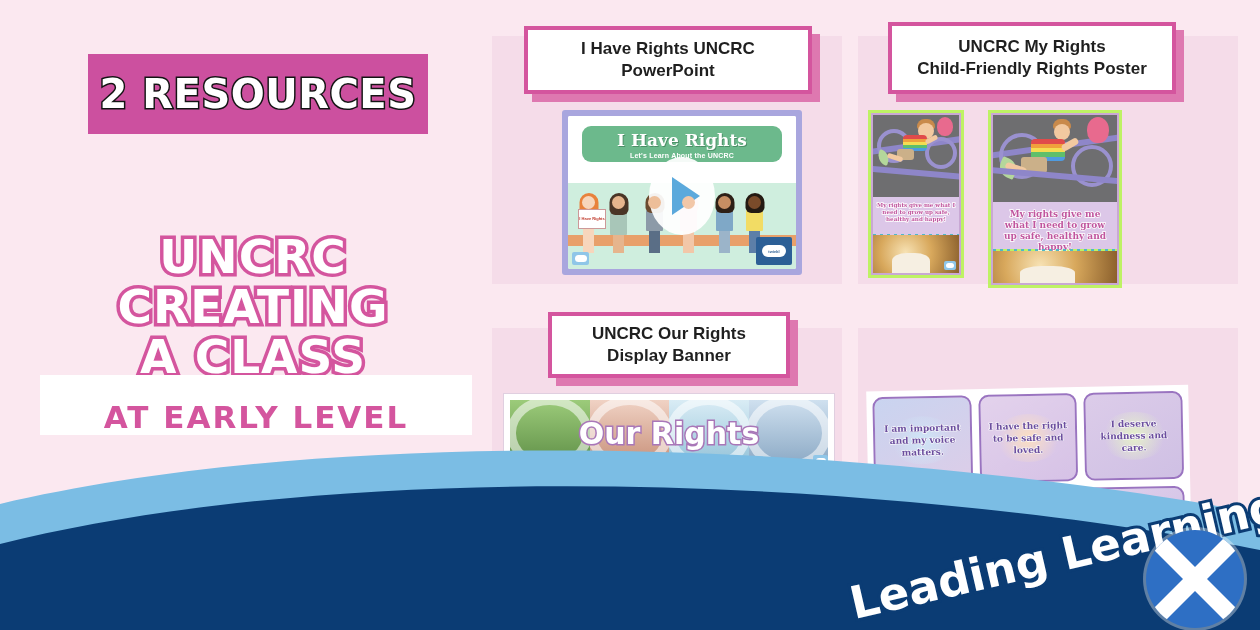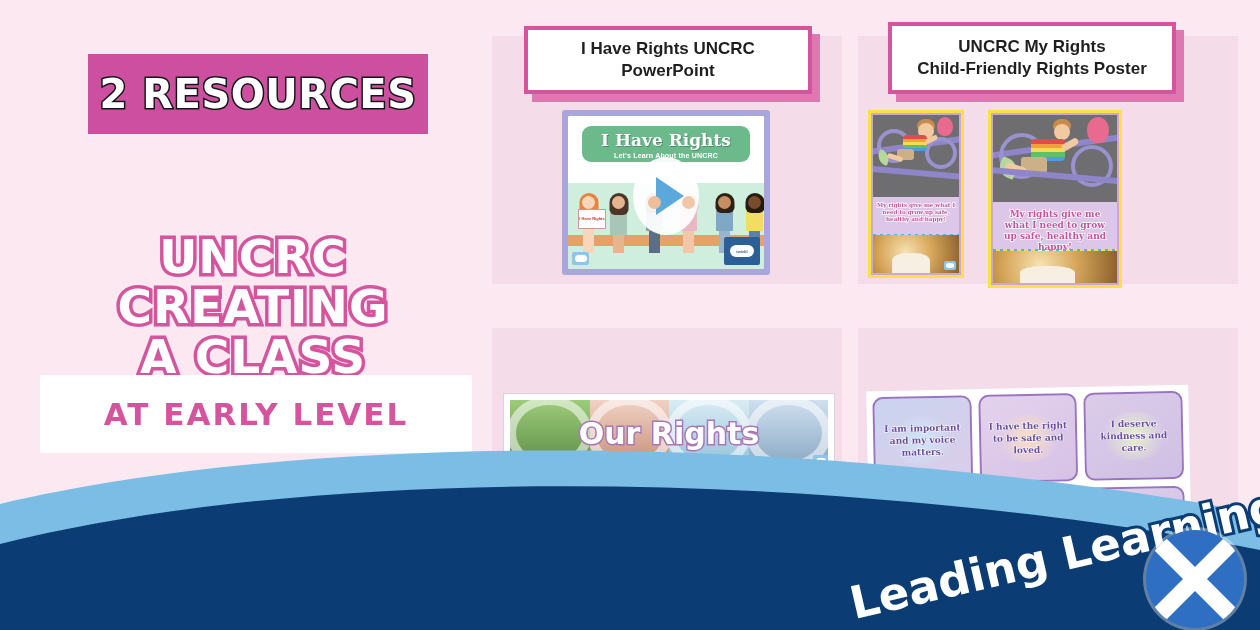--- a/index.html
+++ b/index.html
@@ -25,22 +25,22 @@
   }
   .title-block{position:absolute;left:18px;top:232px;width:470px;text-align:center;}
   .title-line{
     font-size:47px;font-weight:bold;line-height:1.06;
     font-family:"DejaVu Sans", sans-serif;
     color:#ffffff;letter-spacing:1px;
     -webkit-text-stroke:7px #D4559E;
     paint-order:stroke fill;
   }
   .subtitle-band{
-    position:absolute;left:40px;top:375px;width:432px;height:78px;background:#FFFFFF;
-    display:flex;align-items:center;justify-content:center;
+    position:absolute;left:40px;top:375px;width:432px;height:60px;background:#FFFFFF;
+    display:flex;align-items:flex-end;justify-content:center;
   }
   .subtitle-text{
     font-size:31px;font-weight:bold;color:#D4559E;letter-spacing:2px;
     font-family:"DejaVu Sans", sans-serif;
   }
 
   
   .panel{position:absolute;background:#F5DCE9;}
   .panel.p1{left:492px;top:36px;width:350px;height:248px;}
   .panel.p2{left:858px;top:36px;width:380px;height:248px;}
@@ -54,21 +54,21 @@
     font-size:17px;font-weight:bold;color:#1f1f1f;line-height:1.28;
     font-family:"Liberation Sans", sans-serif;padding:0 8px;
   }
   .lc1{left:524px;top:26px;width:288px;height:68px;}
   .lc2{left:888px;top:22px;width:288px;height:72px;}
   .lc3{left:548px;top:312px;width:242px;height:66px;}
   .lc4{left:888px;top:312px;width:288px;height:66px;}
 
   
   .ppt{position:absolute;left:562px;top:110px;width:208px;height:165px;
-       background:#A9A6DE;border-radius:3px;overflow:hidden;}
+       background:#A9A6DE;border-radius:3px;overflow:hidden;padding-left:32px;}
   .ppt-inner{position:absolute;left:6px;top:6px;right:6px;bottom:6px;
        background:#fdfdfd;border-radius:2px;overflow:hidden;}
   .ppt-sky{position:absolute;left:0;right:0;top:0;height:100%;
        background:linear-gradient(#ffffff 0 44%,#cfeede 44% 78%,#e8a06a 78% 85%,#cfeede 85% 100%);}
   .ppt-head{position:absolute;left:14px;right:14px;top:10px;height:36px;
        background:#6CB98C;border-radius:9px;display:flex;flex-direction:column;
        align-items:center;justify-content:center;}
   .ppt-h1{font-size:17px;font-weight:bold;color:#ffffff;font-family:"DejaVu Serif",serif;
        text-shadow:1px 1px 0 #4d8f68;}
   .ppt-h2{font-size:7px;font-weight:bold;color:#ffffff;margin-top:2px;letter-spacing:.2px;}
@@ -90,21 +90,21 @@
   .twinkl-badge{position:absolute;right:4px;bottom:4px;width:36px;height:28px;
        background:#2C5F96;border-radius:2px;display:flex;align-items:center;justify-content:center;}
   .twinkl-cloud{width:24px;height:12px;background:#fff;border-radius:8px;position:relative;
        display:flex;align-items:center;justify-content:center;}
   .twinkl-cloud span{font-size:4px;color:#2C5F96;font-weight:bold;}
   .twinkl-small{position:absolute;left:4px;bottom:4px;width:17px;height:13px;
        background:#8FC6E8;border-radius:2px;display:flex;align-items:center;justify-content:center;}
   .twinkl-small i{width:12px;height:7px;background:#fff;border-radius:5px;display:block;}
 
   
-  .poster{position:absolute;background:#fde047;overflow:hidden;text-decoration:underline;}
+  .poster{position:absolute;background:#bef264;overflow:hidden;text-decoration:underline;}
   .poster .frame{position:absolute;inset:3px;border:2px solid #C9A8D4;overflow:hidden;}
   .chalk{position:absolute;left:0;right:0;top:0;height:56%;background:#6E6E70;overflow:hidden;}
   .chalk:before{content:"";position:absolute;left:-12%;top:30%;width:130%;height:6px;
        background:#8e86c9;transform:rotate(-8deg);border-radius:4px;}
   .chalk:after{content:"";position:absolute;left:-12%;top:62%;width:130%;height:6px;
        background:#8e86c9;transform:rotate(5deg);border-radius:4px;}
   .wheel{position:absolute;border:4px solid #9a91cf;border-radius:50%;}
   .balloon{position:absolute;width:22px;height:26px;background:#E86A8E;border-radius:50% 50% 46% 46%;}
   .leaf{position:absolute;width:18px;height:18px;background:#B4D79B;transform:rotate(25deg);
        border-radius:2px 12px 2px 12px;}
@@ -436,20 +436,26 @@
     <div class="lbl">I Have Rights UNCRC PowerPoint</div>
   </div>
 
   <div class="label-card lc2">
     <div class="lbl">
       <span>UNCRC My Rights</span><br>
       <span>Child-Friendly Rights Poster</span>
     </div>
   </div>
 
+  <div class="label-card lc3">
+    <div class="lbl">
+      <span>UNCRC Our Rights</span><br>
+      <span>Display Banner</span>
+    </div>
+  </div>
 
 
   <svg class="wave" viewBox="0 0 1260 190" preserveAspectRatio="none">
     <path d="M0,64 C230,10 560,-4 900,26 C1060,40 1180,58 1260,74 L1260,190 L0,190 Z" fill="#7BBDE4"></path>
     <path d="M0,104 C240,44 580,32 910,62 C1070,76 1190,96 1260,110 L1260,190 L0,190 Z" fill="#0B3C74"></path>
   </svg>
 
   <div class="leading">Leading Learning</div>
   <div class="flag"></div>
 

